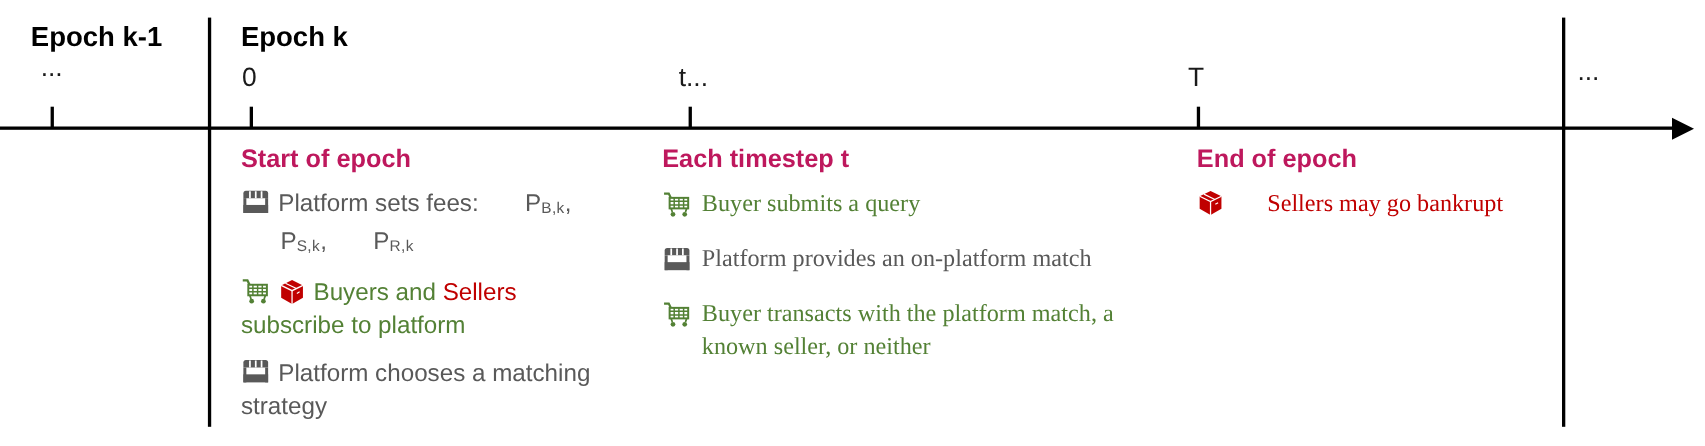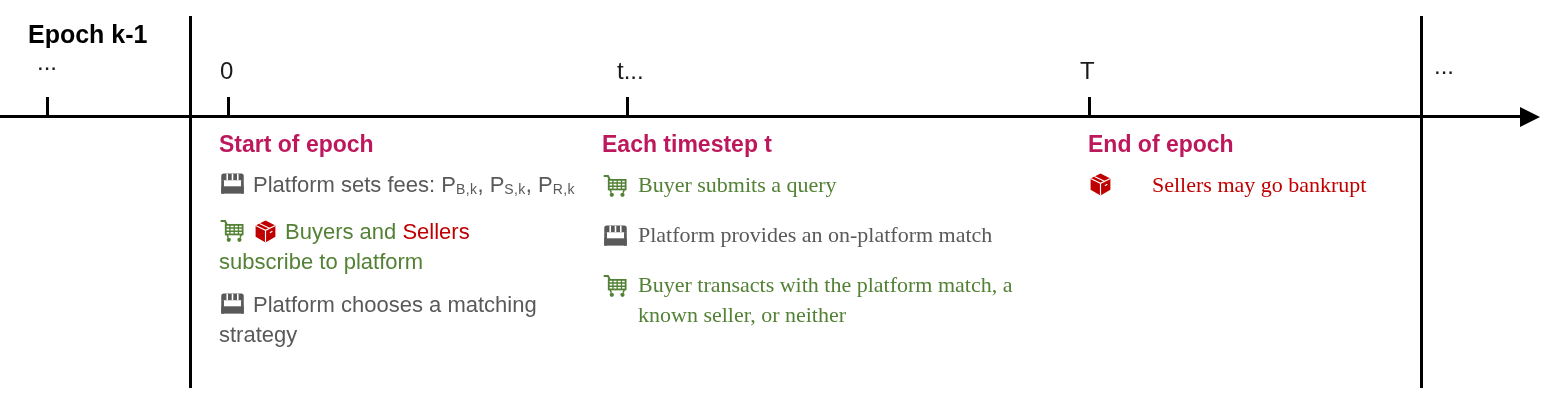--- a/index.html
+++ b/index.html
@@ -20,38 +20,39 @@
 
   
   .col{position:absolute;top:130px;}
   .col-heading{font-size:23px;font-weight:bold;color:#be185d;margin:0 0 12px 0;line-height:28px;}
   .item{margin:0 0 13px 0;font-size:22px;line-height:30px;}
   .fitem{display:flex;margin:0 0 13px 0;font-size:22px;line-height:30px;font-family:Liberation Serif, serif;}
   .fitem .ic{flex:0 0 36px;padding-top:2px;}
   .ic-inline svg{vertical-align:-5px;margin-right:7px;}
   .gray{color:#595959;} .green{color:#538135;} .red{color:#C00000;gap:28px;}
   .sub{font-size:14px;vertical-align:-2px;letter-spacing:.4px;}
-  .nw{white-space:nowrap;}
+  .nw{white-space:nowrap;margin-left:36px;}
   .nl{display:block;}
 </style>
 </head>
 <body>
 
 <div class="canvas">
 
   <div class="hline"></div>
   <div class="arrowhead"></div>
   <div class="vline left"></div>
   <div class="vline right"></div>
   <div class="tick" style="left:46px"></div>
   <div class="tick" style="left:227px"></div>
   <div class="tick" style="left:626px"></div>
   <div class="tick" style="left:1088px"></div>
 
   <div class="epoch-label" style="left:28px;top:20px">Epoch k-1</div>
+  <div class="epoch-label" style="left:219px;top:20px">Epoch k</div>
   <div class="time-label" style="left:37px;top:48px">...</div>
   <div class="time-label" style="left:220px;top:57px">0</div>
   <div class="time-label" style="left:617px;top:57px">t...</div>
   <div class="time-label" style="left:1080px;top:57px">T</div>
   <div class="time-label" style="left:1434px;top:52px">...</div>
 
   <div class="col" style="left:219px;width:376px">
     <div class="col-heading">Start of epoch</div>
 
     <p class="item gray"><span class="ic-inline"><svg width="27" height="27" viewBox="0 0 24 24">

